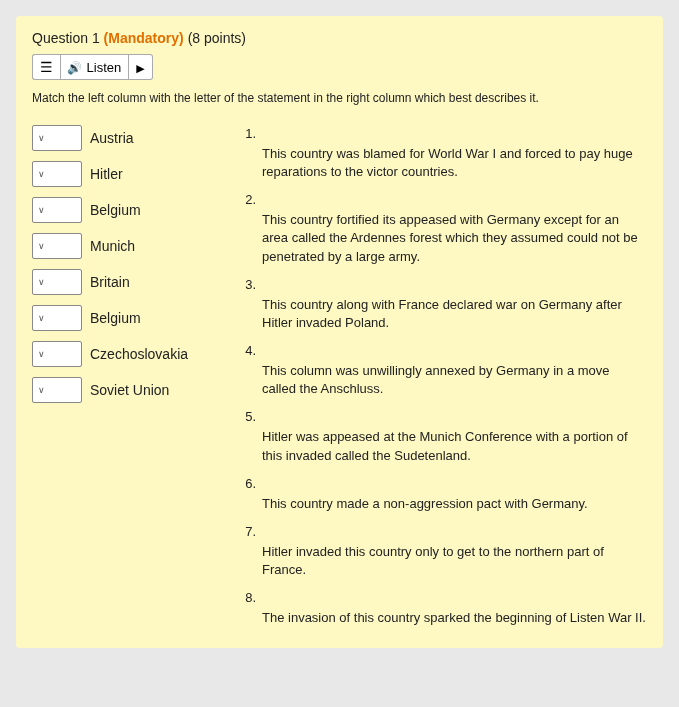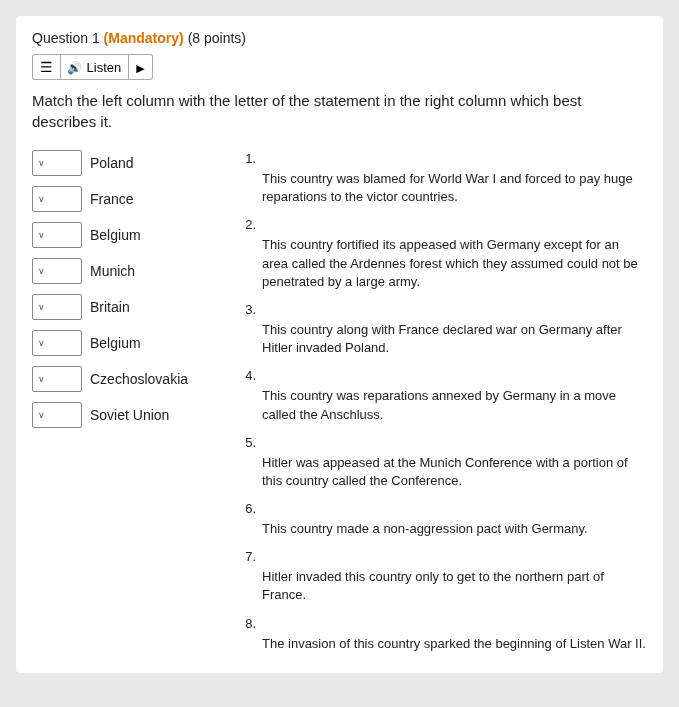--- a/index.html
+++ b/index.html
@@ -4,21 +4,21 @@
   <style>
     * { box-sizing: border-box; margin: 0; padding: 0; }
     body {
       font-family: Arial, sans-serif;
       background: #e8e8e8;
       padding: 16px;
       width: 679px;
       min-height: 707px;
     }
     .card {
-      background: #ffffff;
+      background: #fef9c3;
       border-radius: 4px;
       padding: 14px 16px 20px 16px;
     }
     .question-header {
       font-size: 14px;
       margin-bottom: 8px;
       color: #222;
     }
     .question-header .mandatory {
       color: #e07000;
@@ -46,21 +46,21 @@
       border-radius: 3px 0 0 3px;
     }
     .toolbar-btn:nth-child(2) {
       border-radius: 0;
     }
     .toolbar-btn:last-child {
       border-radius: 0 3px 3px 0;
       border-left: none;
     }
     .instructions {
-      font-size: 15px;
+      font-size: 12px;
       color: #222;
       margin-bottom: 18px;
       line-height: 1.4;
     }
     .content-area {
       display: flex;
       gap: 16px;
       align-items: flex-start;
     }
     .left-column {
@@ -161,27 +161,27 @@
 
   <p class="instructions">Match the left column with the letter of the statement in the right column which best describes it.</p>
 
   <div class="content-area">
 
     <div class="left-column">
     <div class="left-item">
           <div class="dropdown-box">
             <span class="chevron">∨</span>
           </div>
-          <span class="left-label">Poland</span>
-        </div>
-        <div class="left-item">
-          <div class="dropdown-box">
-            <span class="chevron">∨</span>
-          </div>
-          <span class="left-label">France</span>
+          <span class="left-label">Austria</span>
+        </div>
+        <div class="left-item">
+          <div class="dropdown-box">
+            <span class="chevron">∨</span>
+          </div>
+          <span class="left-label">Hitler</span>
         </div>
         <div class="left-item">
           <div class="dropdown-box">
             <span class="chevron">∨</span>
           </div>
           <span class="left-label">Belgium</span>
         </div>
         <div class="left-item">
           <div class="dropdown-box">
             <span class="chevron">∨</span>
@@ -222,25 +222,25 @@
         <div class="right-item">
           <span class="item-number">2.</span>
           <span class="item-text">This country fortified its appeased with Germany except for an area called the Ardennes forest which they assumed could not be penetrated by a large army.</span>
         </div>
         <div class="right-item">
           <span class="item-number">3.</span>
           <span class="item-text">This country along with France declared war on Germany after Hitler invaded Poland.</span>
         </div>
         <div class="right-item">
           <span class="item-number">4.</span>
-          <span class="item-text">This country was reparations annexed by Germany in a move called the Anschluss.</span>
+          <span class="item-text">This column was unwillingly annexed by Germany in a move called the Anschluss.</span>
         </div>
         <div class="right-item">
           <span class="item-number">5.</span>
-          <span class="item-text">Hitler was appeased at the Munich Conference with a portion of this country called the Conference.</span>
+          <span class="item-text">Hitler was appeased at the Munich Conference with a portion of this invaded called the Sudetenland.</span>
         </div>
         <div class="right-item">
           <span class="item-number">6.</span>
           <span class="item-text">This country made a non-aggression pact with Germany.</span>
         </div>
         <div class="right-item">
           <span class="item-number">7.</span>
           <span class="item-text">Hitler invaded this country only to get to the northern part of France.</span>
         </div>
         <div class="right-item">

